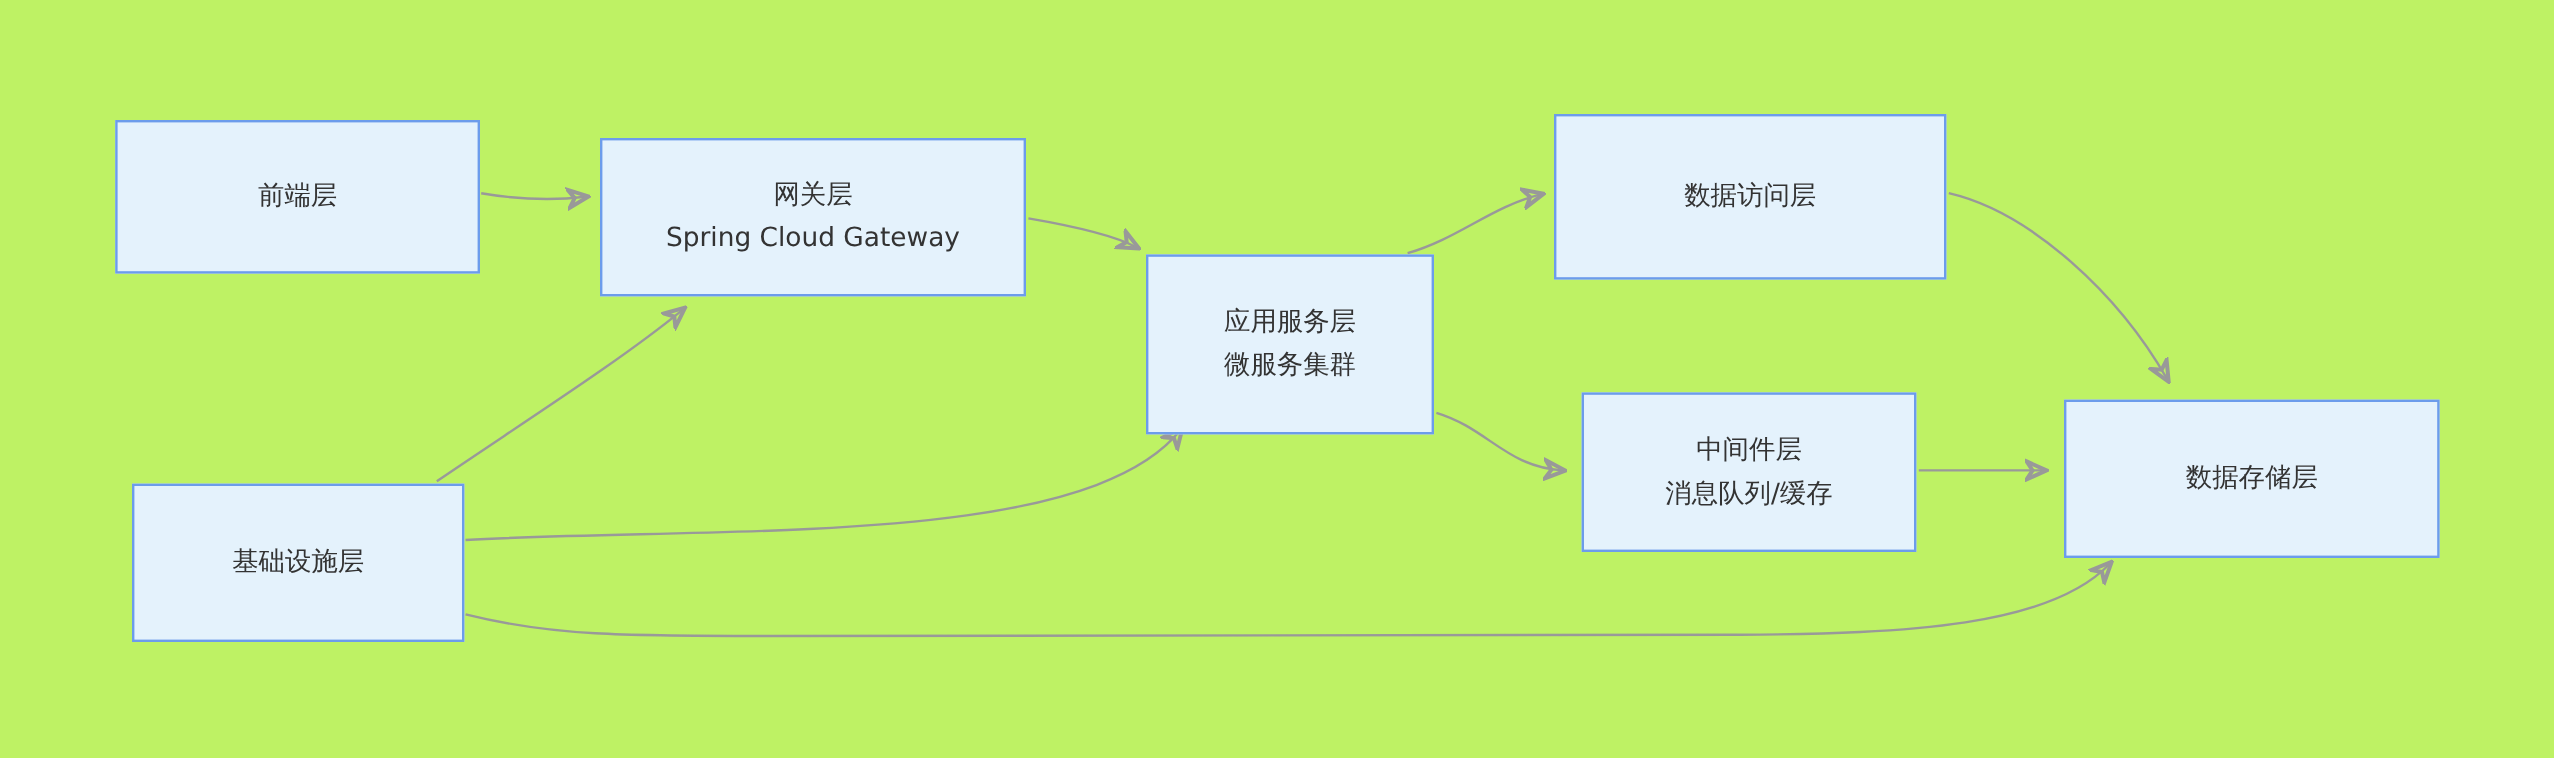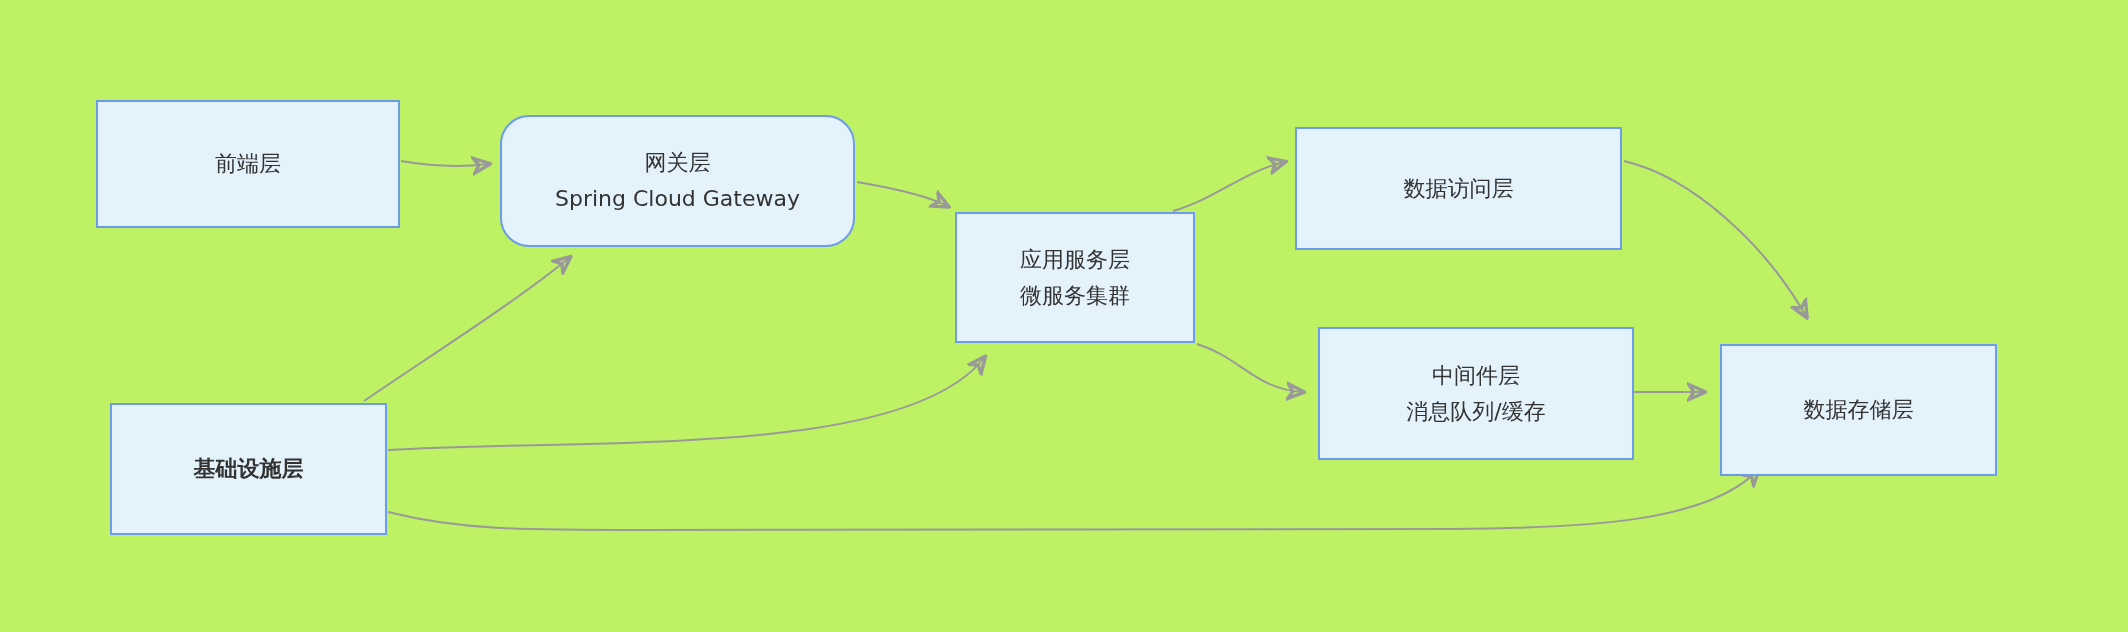--- a/index.html
+++ b/index.html
@@ -40,26 +40,26 @@
     color: #333333;
     font-size: 22px;
     line-height: 36px;
   }
   .node .title, .node .subtitle {
     display: block;
     white-space: nowrap;
   }
   
   #node-frontend   { left:  96px; top: 100px; width: 304px; height: 128px; }
-  #node-gateway    { left: 500px; top: 115px; width: 355px; height: 132px; border-radius: 29px; }
-  #node-appservice { left: 955px; top: 212px; width: 240px; height: 131px; }
-  #node-dataaccess { left:1295px; top:  95px; width: 327px; height: 123px; margin-top: 32px; }
-  #node-middleware { left:1318px; top: 327px; width: 316px; height: 133px; }
-  #node-storage    { left:1720px; top: 344px; width: 277px; height: 132px; }
-  #node-infra      { left: 110px; top: 403px; width: 277px; height: 132px; font-weight: bold; }
+  #node-gateway    { left: 500px; top: 115px; width: 355px; height: 132px; }
+  #node-appservice { left: 955px; top: 212px; width: 240px; height: 150px; }
+  #node-dataaccess { left:1295px; top:  95px; width: 327px; height: 138px; }
+  #node-middleware { left:1318px; top: 327px; width: 279px; height: 133px; }
+  #node-storage    { left:1720px; top: 333px; width: 313px; height: 132px; }
+  #node-infra      { left: 110px; top: 403px; width: 277px; height: 132px; }
 </style>
 </head>
 <body>
 
 <div class="canvas">
 
   <svg class="edges" viewBox="0 0 2128 632" xmlns="http://www.w3.org/2000/svg">
     <defs>
       <marker id="arrow" viewBox="0 0 12 12" refX="9.5" refY="6" markerWidth="10" markerHeight="10" markerUnits="strokeWidth" orient="auto">
         <path d="M1,1.5 L11,6 L1,10.5 L4,6 Z" fill="#ababab" stroke="#8c8c8c" stroke-width="0.8"></path>

